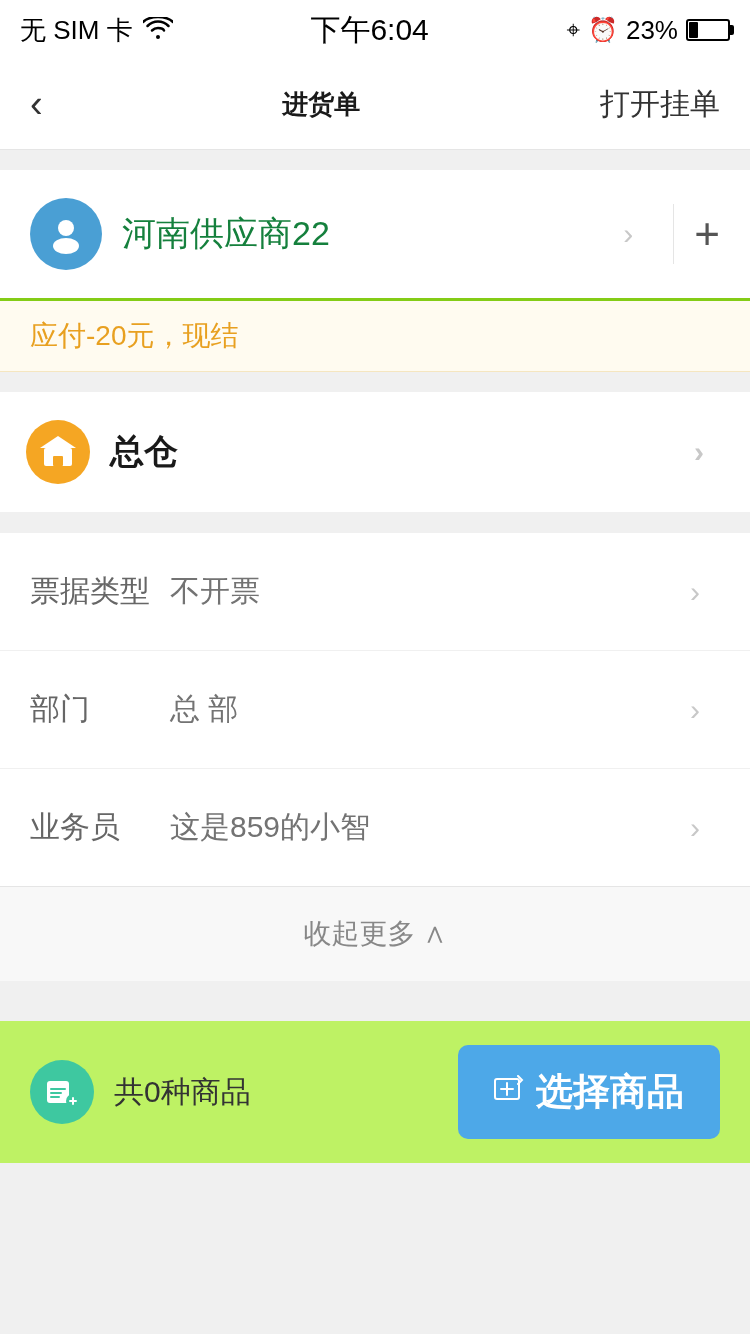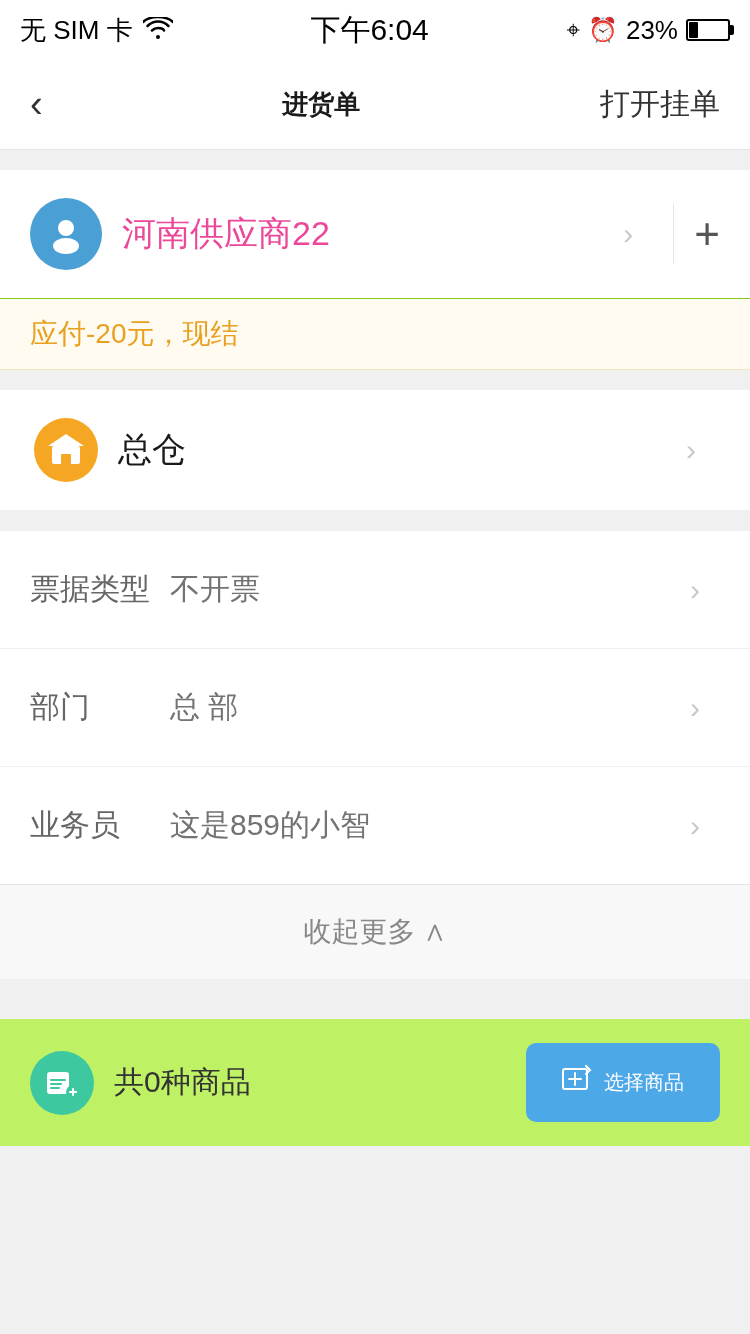--- a/index.html
+++ b/index.html
@@ -127,21 +127,21 @@
       margin-right: 20px;
       flex-shrink: 0;
     }
     .supplier-avatar svg {
       width: 44px;
       height: 44px;
     }
     .supplier-name {
       flex: 1;
       font-size: 34px;
-      color: #ec4899;
+      color: #15803d;
     }
     .chevron-right {
       color: #c8c8c8;
       font-size: 30px;
       margin-right: 20px;
     }
     .add-btn {
       font-size: 44px;
       color: #555;
       cursor: pointer;
@@ -153,29 +153,30 @@
       background: #e5e5e5;
       margin: 0 20px;
     }
 
     
     .alert-banner {
       background: #fffbf0;
       padding: 16px 30px;
       font-size: 28px;
       color: #e8a020;
-      border-top: 1px solid #84cc16;
+      border-top: 3px solid #84cc16;
       border-bottom: 1px solid #f5e6c0;
     }
 
     
     .warehouse-row {
       display: flex;
       align-items: center;
-      padding: 28px 34px;
+      padding: 28px 26px;
+      font-weight: bold;
     }
     .warehouse-icon {
       width: 64px;
       height: 64px;
       border-radius: 50%;
       background: #f5a623;
       display: flex;
       align-items: center;
       justify-content: center;
       margin-right: 20px;
@@ -249,25 +250,26 @@
       flex: 1;
       font-size: 30px;
       color: #333;
     }
     .select-btn {
       background: #4da8e8;
       color: #fff;
       border: none;
       border-radius: 10px;
       padding: 22px 36px;
-      font-size: 20px;
+      font-size: 37px;
       display: flex;
       align-items: center;
       gap: 10px;
       cursor: pointer;
+      font-weight: bold;
     }
     .select-btn-icon {
       font-size: 28px;
     }
 
     
     .page-bg {
       flex: 1;
       background: #f0f0f0;
       min-height: 300px;

